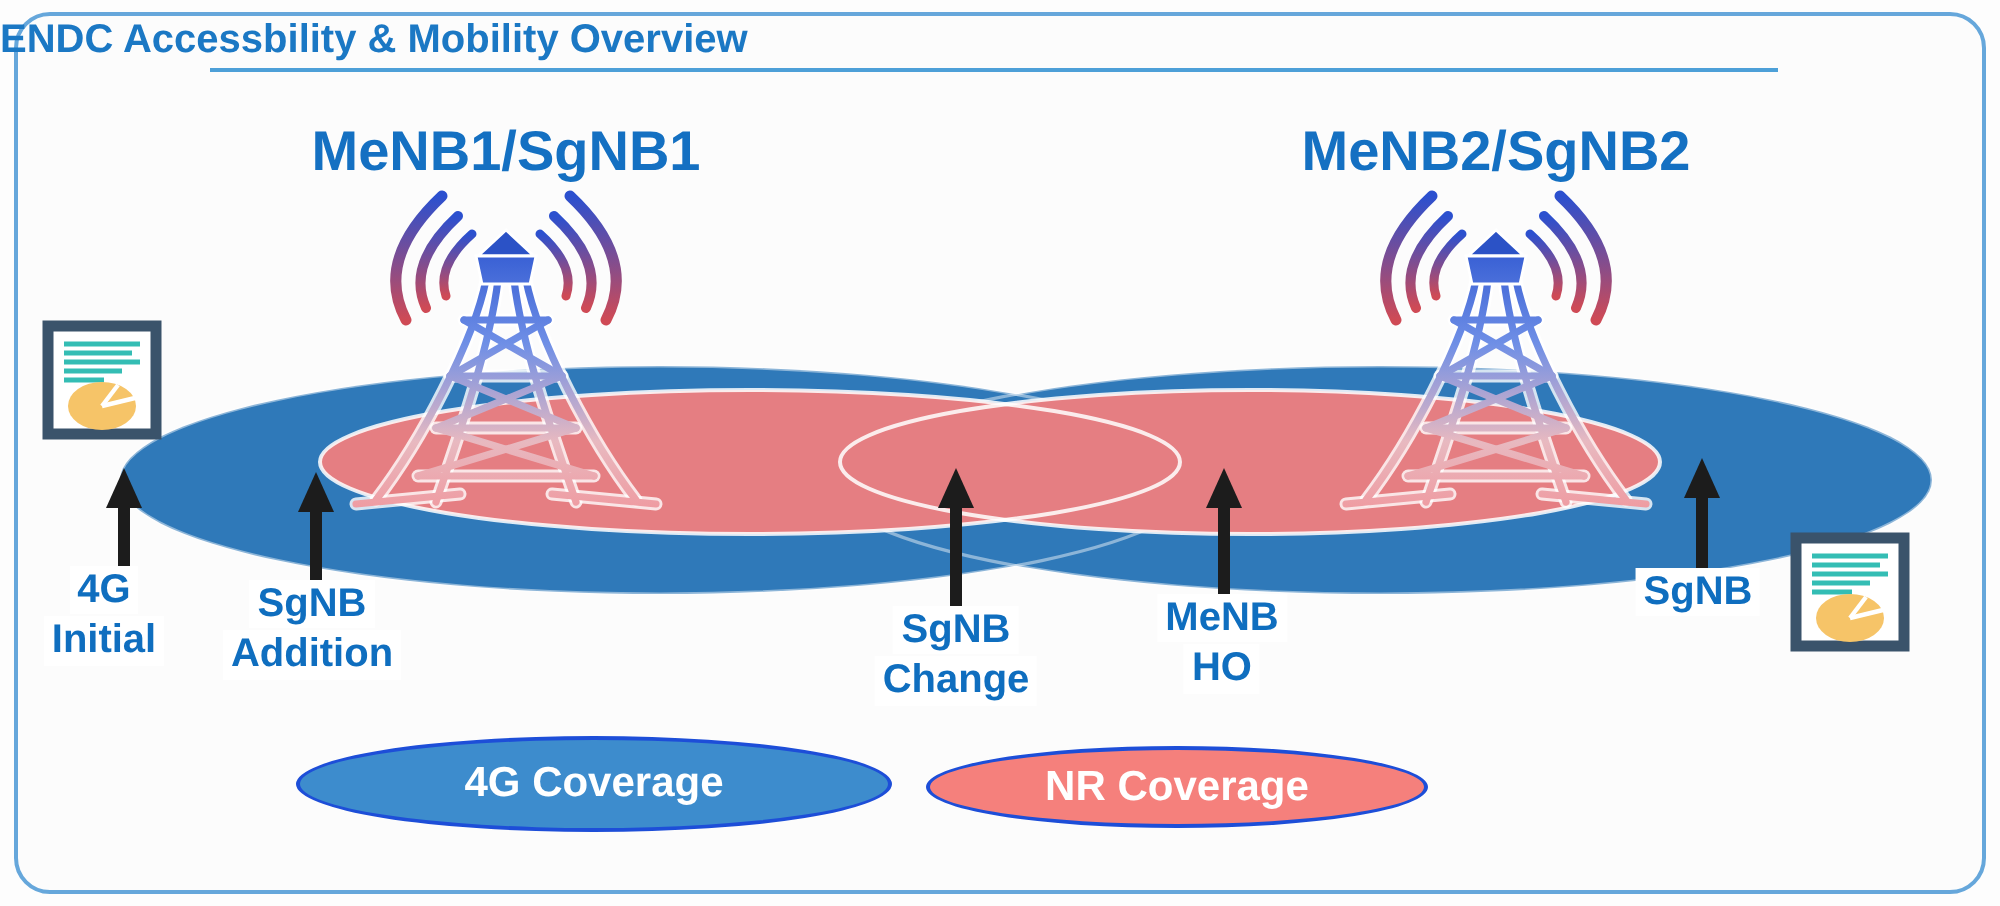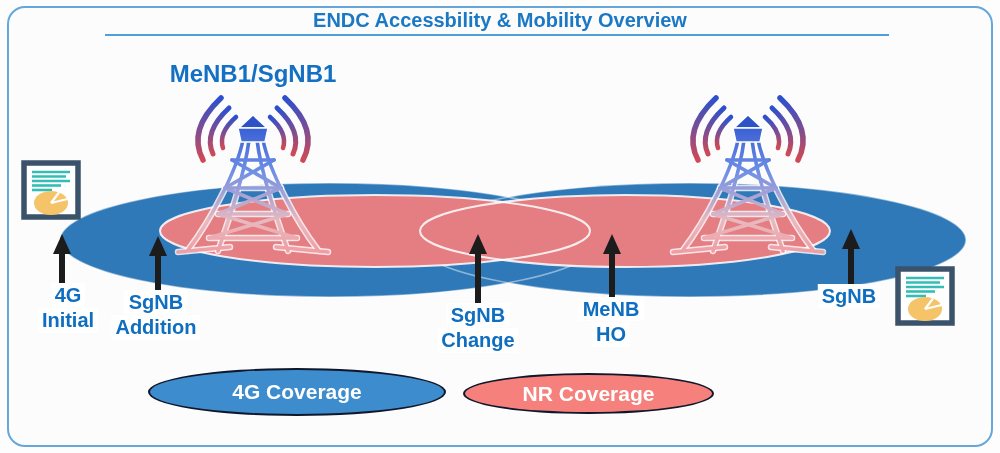--- a/index.html
+++ b/index.html
@@ -7,58 +7,59 @@
     position:relative;width:1000px;height:453px;margin:0 auto;
     background:#fdfdfd;overflow:hidden;
     font-family:"Liberation Sans", sans-serif;
   }
   .frame{
     position:absolute;left:7px;top:6px;right:7px;bottom:6px;
     border:2px solid #66a7db;border-radius:18px;background:#fcfcfc;
   }
   .layer{position:absolute;left:0;top:0;width:1000px;height:453px;}
   .title{
-    position:absolute;left:0;top:9px;width:1000px;text-align:center;
+    position:absolute;left:0;top:9px;width:1000px;text-align:left;
     color:#1b78c4;font-size:20px;font-weight:bold;letter-spacing:0px;
   }
   .title-underline{
     position:absolute;left:105px;top:34px;width:784px;height:2px;background:#4da0d8;
   }
   .tower-label{
     position:absolute;top:60px;width:260px;text-align:center;
-    color:#1470c2;font-size:24px;font-weight:bold;
+    color:#1470c2;font-size:28px;font-weight:bold;
   }
   .tower-label.t1{left:123px;}
   .tower-label.t2{left:618px;}
   .ann{
     position:absolute;display:flex;flex-direction:column;align-items:center;
     transform:translateX(-50%);gap:1px;z-index:6;
   }
   .ann span{
     display:inline-block;background:#ffffff;color:#0f6ebf;
     font-size:20px;font-weight:bold;line-height:1.12;padding:1px 4px;white-space:nowrap;
   }
   .legend-ellipse{
     position:absolute;display:flex;align-items:center;justify-content:center;
-    border:2px solid #0f172a;border-radius:50%;z-index:6;
+    border:2px solid #1d4ed8;border-radius:50%;z-index:6;
   }
   .legend-ellipse span{color:#ffffff;font-size:21px;font-weight:bold;}
   .legend-4g{left:148px;top:368px;width:294px;height:44px;background:#3d8ccd;}
   .legend-nr{left:463px;top:373px;width:247px;height:37px;background:#f5807c;text-align:center;}
 </style>
 </head>
 <body>
 
 <div class="canvas">
   <div class="frame"></div>
 
   <div class="title">ENDC Accessbility &amp; Mobility Overview</div>
   <div class="title-underline"></div>
 
   <div class="tower-label t1">MeNB1/SgNB1</div>
+  <div class="tower-label t2">MeNB2/SgNB2</div>
 
   <svg class="layer" viewBox="0 0 1000 453" xmlns="http://www.w3.org/2000/svg">
     <ellipse cx="330" cy="240" rx="270" ry="57" fill="#2f79b9"></ellipse>
     <ellipse cx="690" cy="240" rx="276" ry="57" fill="#2f79b9"></ellipse>
     <ellipse cx="330" cy="240" rx="270" ry="57" fill="none" stroke="#ffffff" stroke-opacity="0.45" stroke-width="1.6"></ellipse>
     <ellipse cx="690" cy="240" rx="276" ry="57" fill="none" stroke="#ffffff" stroke-opacity="0.45" stroke-width="1.6"></ellipse>
     <ellipse cx="375" cy="231" rx="215" ry="36" fill="#e57e82"></ellipse>
     <ellipse cx="625" cy="231" rx="205" ry="36" fill="#e57e82"></ellipse>
     <ellipse cx="375" cy="231" rx="215" ry="36" fill="none" stroke="#ffffff" stroke-opacity="0.85" stroke-width="2"></ellipse>
     <ellipse cx="625" cy="231" rx="205" ry="36" fill="none" stroke="#ffffff" stroke-opacity="0.85" stroke-width="2"></ellipse>
@@ -163,21 +164,21 @@
         <line x1="612" y1="300" x2="612" y2="252"></line>
           <polygon stroke="none" points="612,234 603,254 621,254"></polygon>
       </g>
       <g>
         <line x1="851" y1="288" x2="851" y2="247"></line>
           <polygon stroke="none" points="851,229 842,249 860,249"></polygon>
       </g>
     </g>
   </svg>
 
-  <div class="ann" style="left:68px;top:283px;">
+  <div class="ann" style="left:52px;top:283px;">
     <span>4G</span>
     <span>Initial</span>
   </div>
   <div class="ann" style="left:156px;top:290px;">
     <span>SgNB</span>
     <span>Addition</span>
   </div>
   <div class="ann" style="left:478px;top:303px;">
     <span>SgNB</span>
     <span>Change</span>

